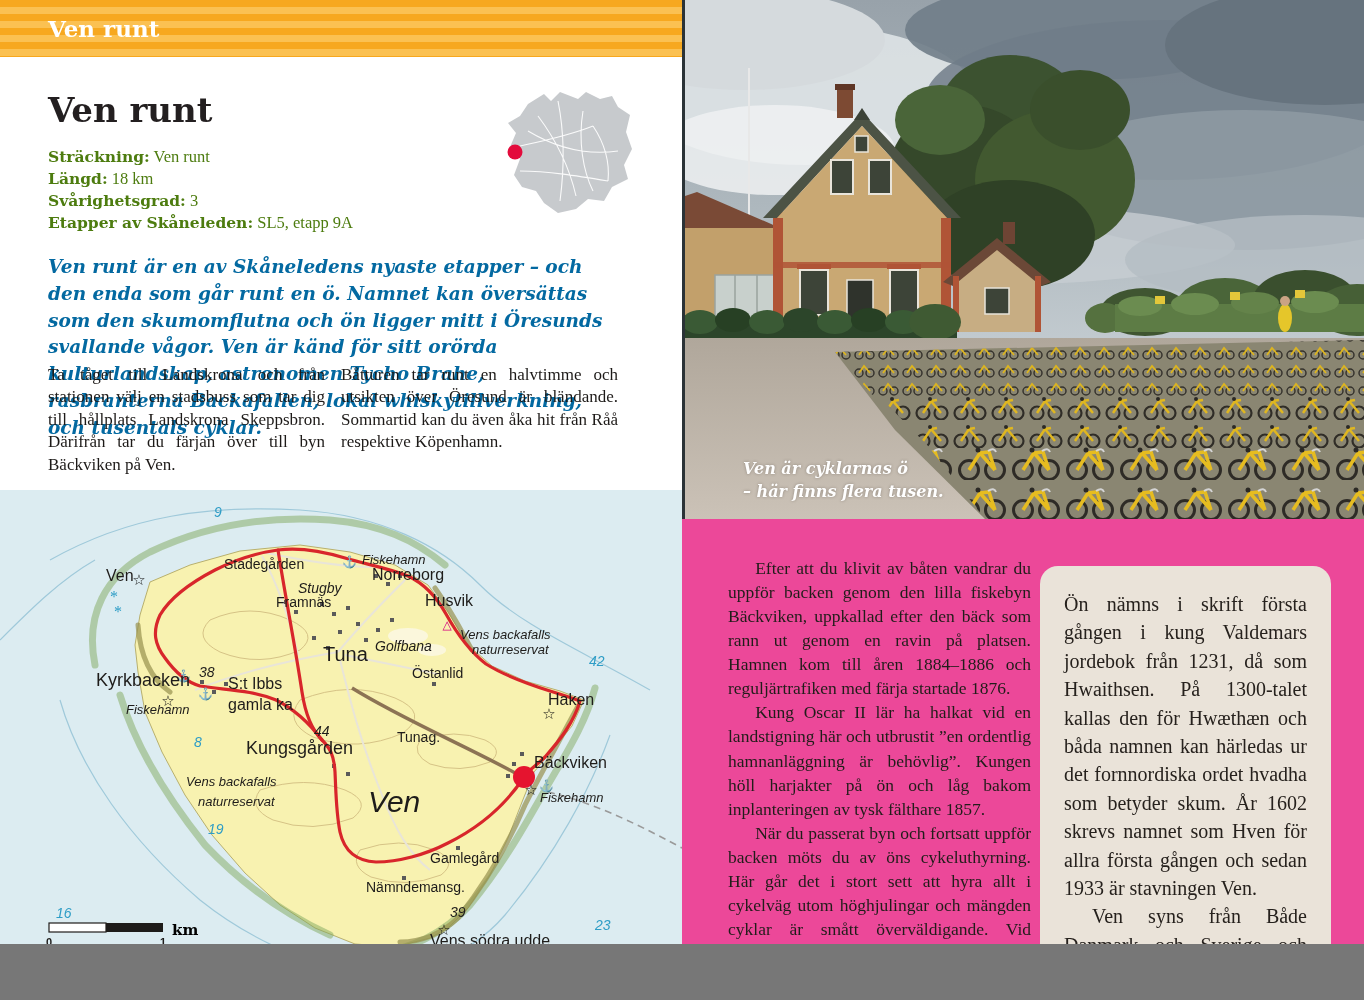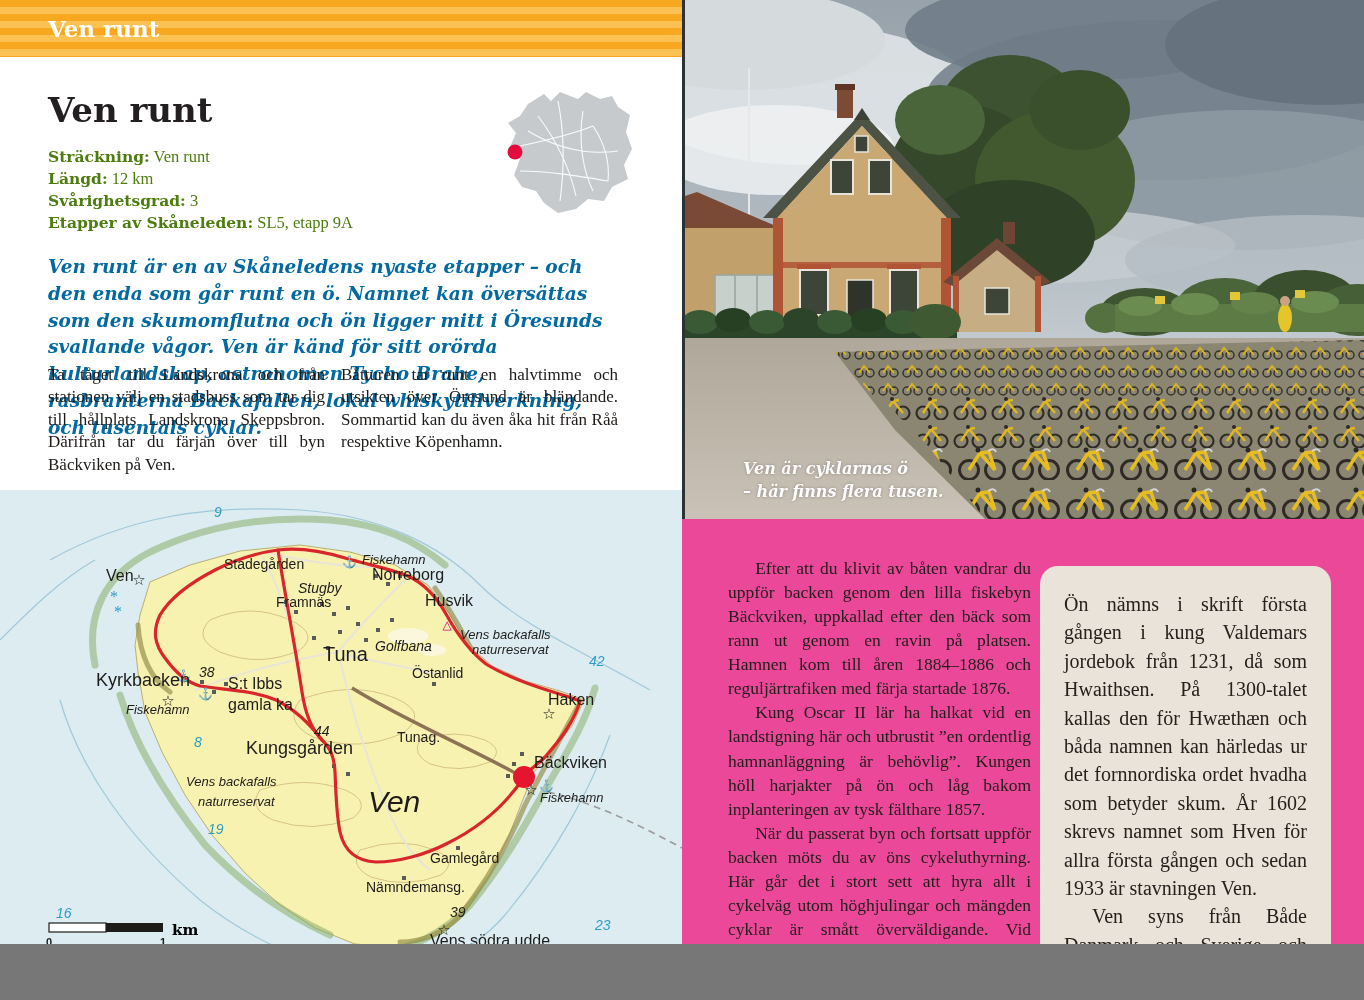--- a/index.html
+++ b/index.html
@@ -63,21 +63,21 @@
   <div class="page-left">
 
     <div class="banner">
       <div class="banner-title">Ven runt</div>
     </div>
 
     <h1 class="main-title">Ven runt</h1>
 
     <div class="facts">
       <div class="row"><b>Sträckning:</b> <span>Ven runt</span></div>
-      <div class="row"><b>Längd:</b> <span>12 km</span></div>
+      <div class="row"><b>Längd:</b> <span>18 km</span></div>
       <div class="row"><b>Svårighetsgrad:</b> <span>3</span></div>
       <div class="row"><b>Etapper av Skåneleden:</b> <span>SL5, etapp 9A</span></div>
     </div>
 
     <svg class="minimap" width="148" height="136" viewBox="0 0 148 136">
       <path fill="#c7cacd" d="M30,18 L46,8 L53,15 L62,6 L80,13 L88,6 L102,13 L114,10 L120,21 L132,29 L128,46 L134,63 L126,79 L130,93 L114,101 L106,115 L90,113 L78,123 L60,127 L46,117 L38,105 L24,101 L16,89 L22,73 L12,61 L18,47 L10,37 L22,30 Z"></path>
       <g stroke="#ffffff" stroke-width="1.1" fill="none" opacity="0.9">
         <path d="M22,60 C45,55 70,50 95,40 M95,40 C105,55 112,75 110,95 M40,30 C55,50 70,75 78,110 M22,85 C50,85 80,90 110,95 M60,15 C65,40 68,70 62,115 M85,25 C80,55 85,85 95,105 M30,45 C55,60 85,70 120,65"></path>
       </g>
       <circle cx="17" cy="66" r="7.5" fill="#e30b3c"></circle>

